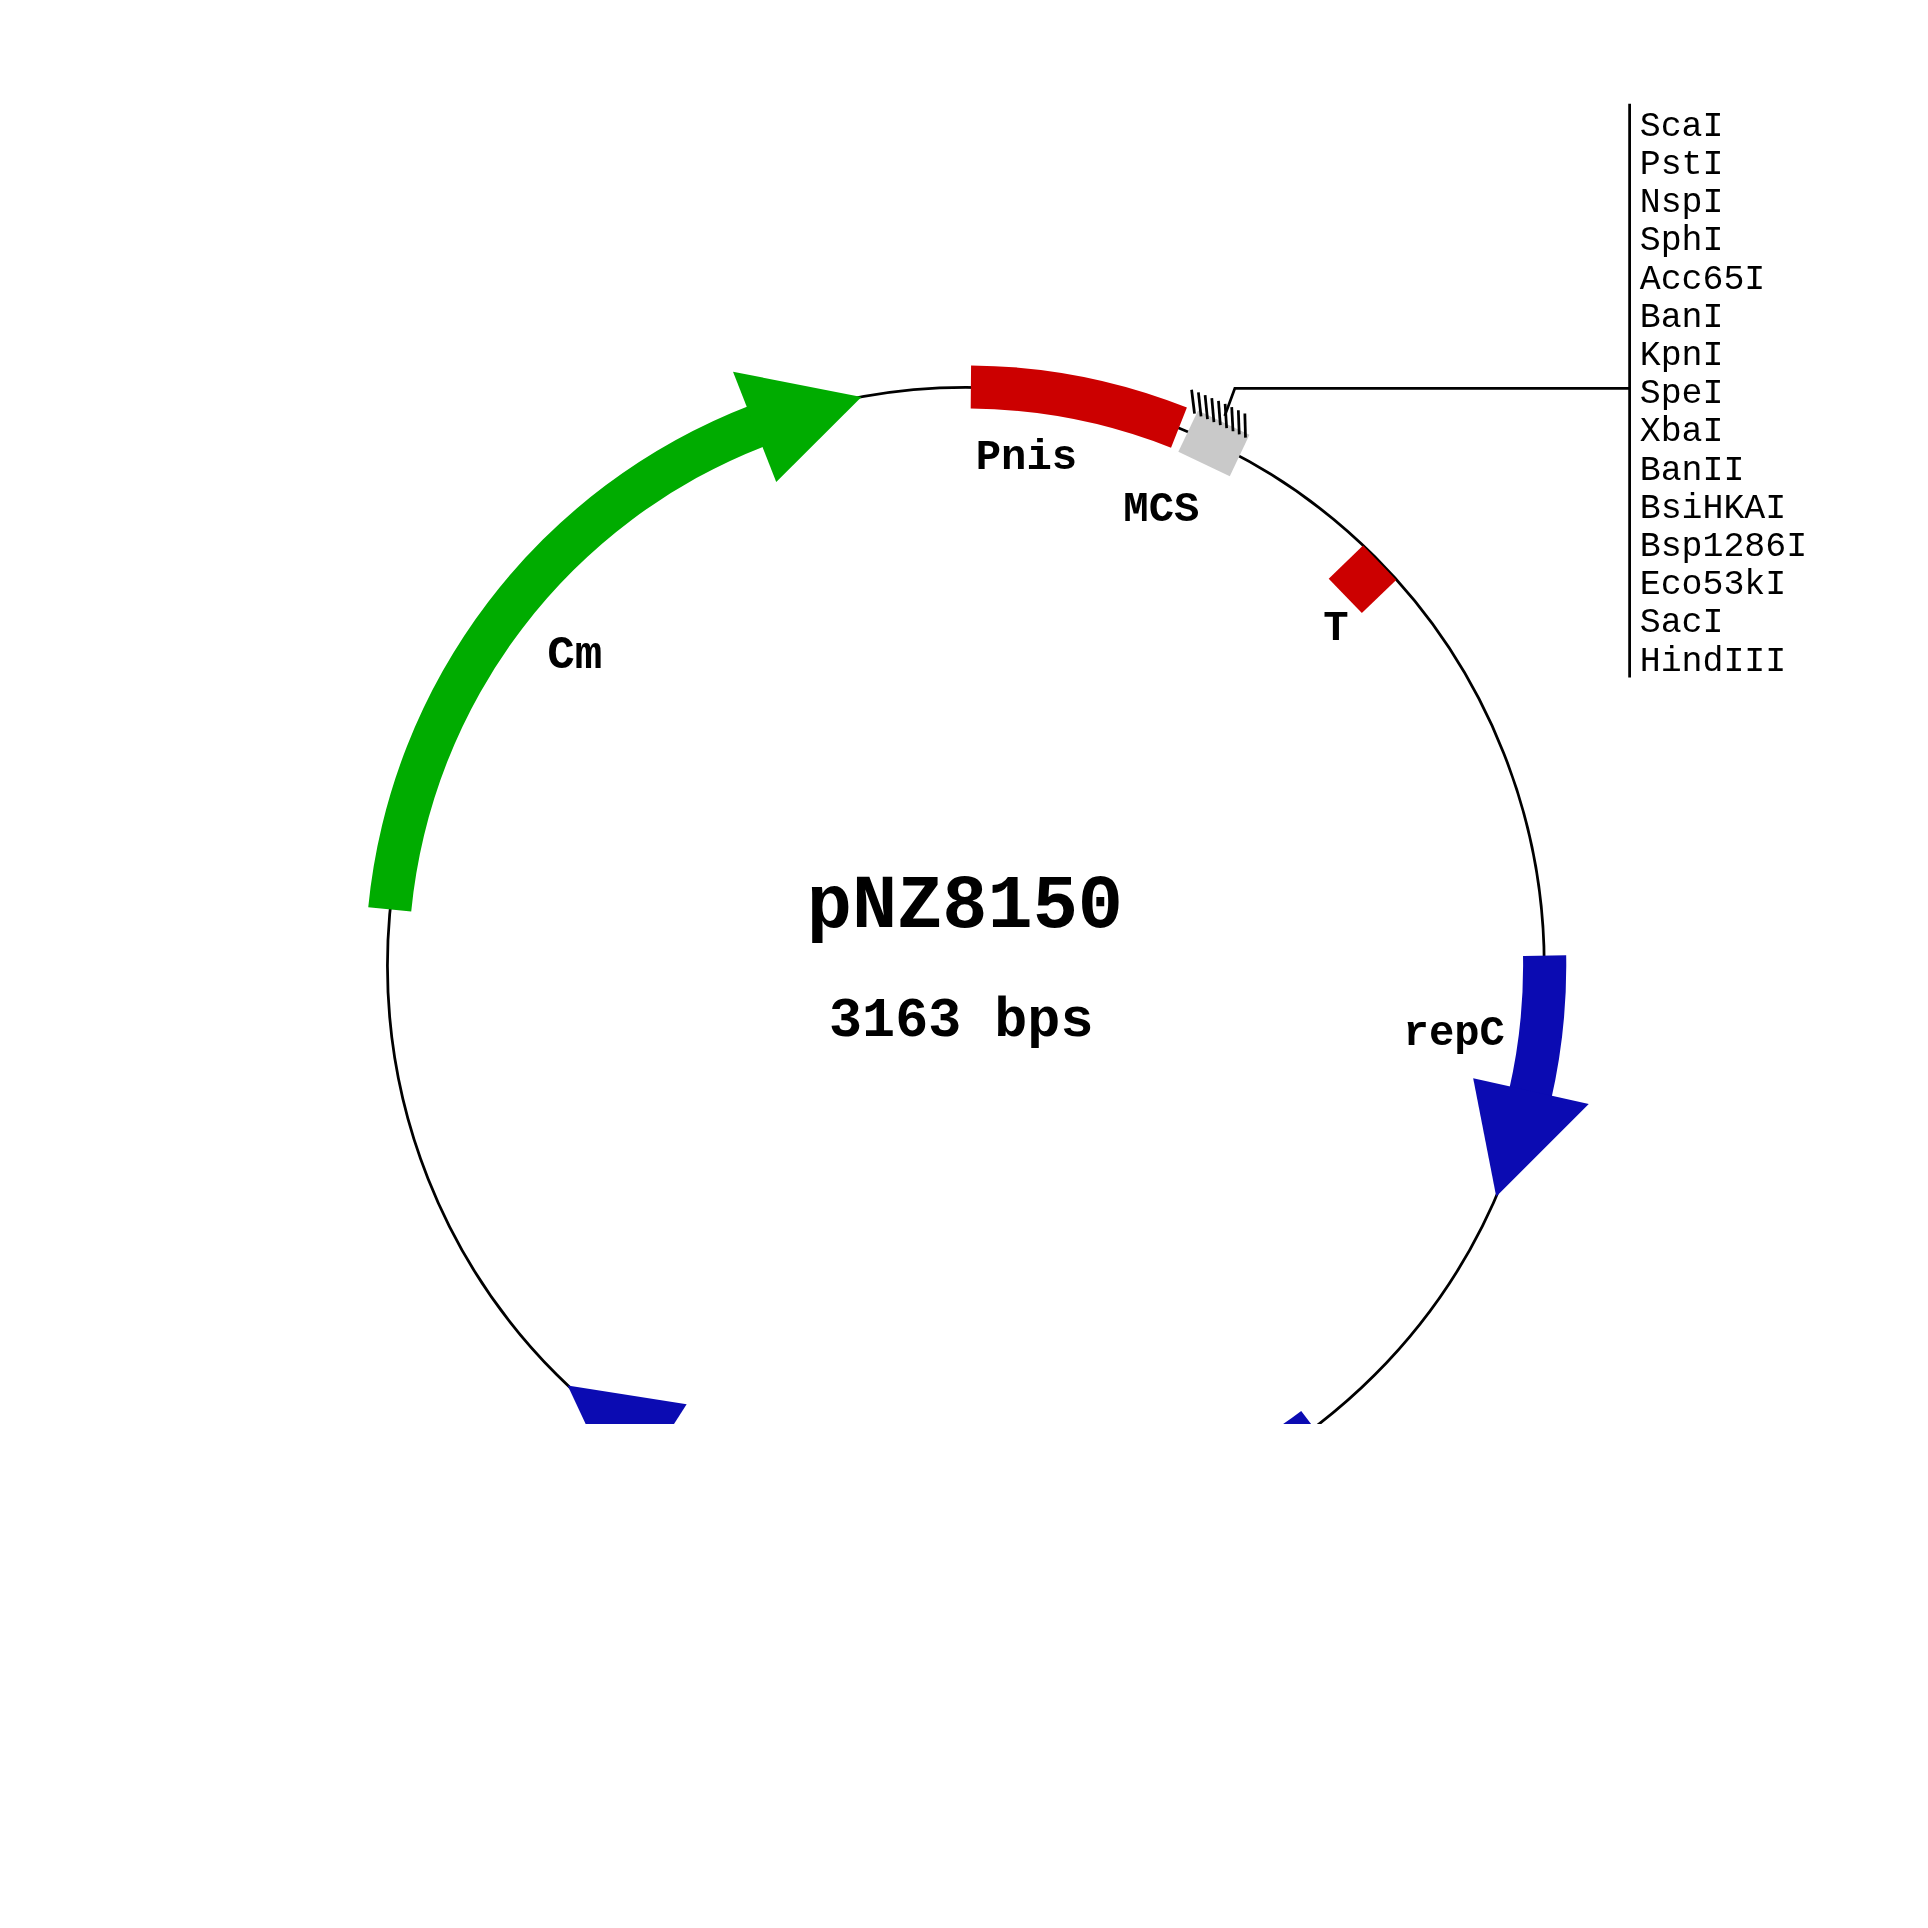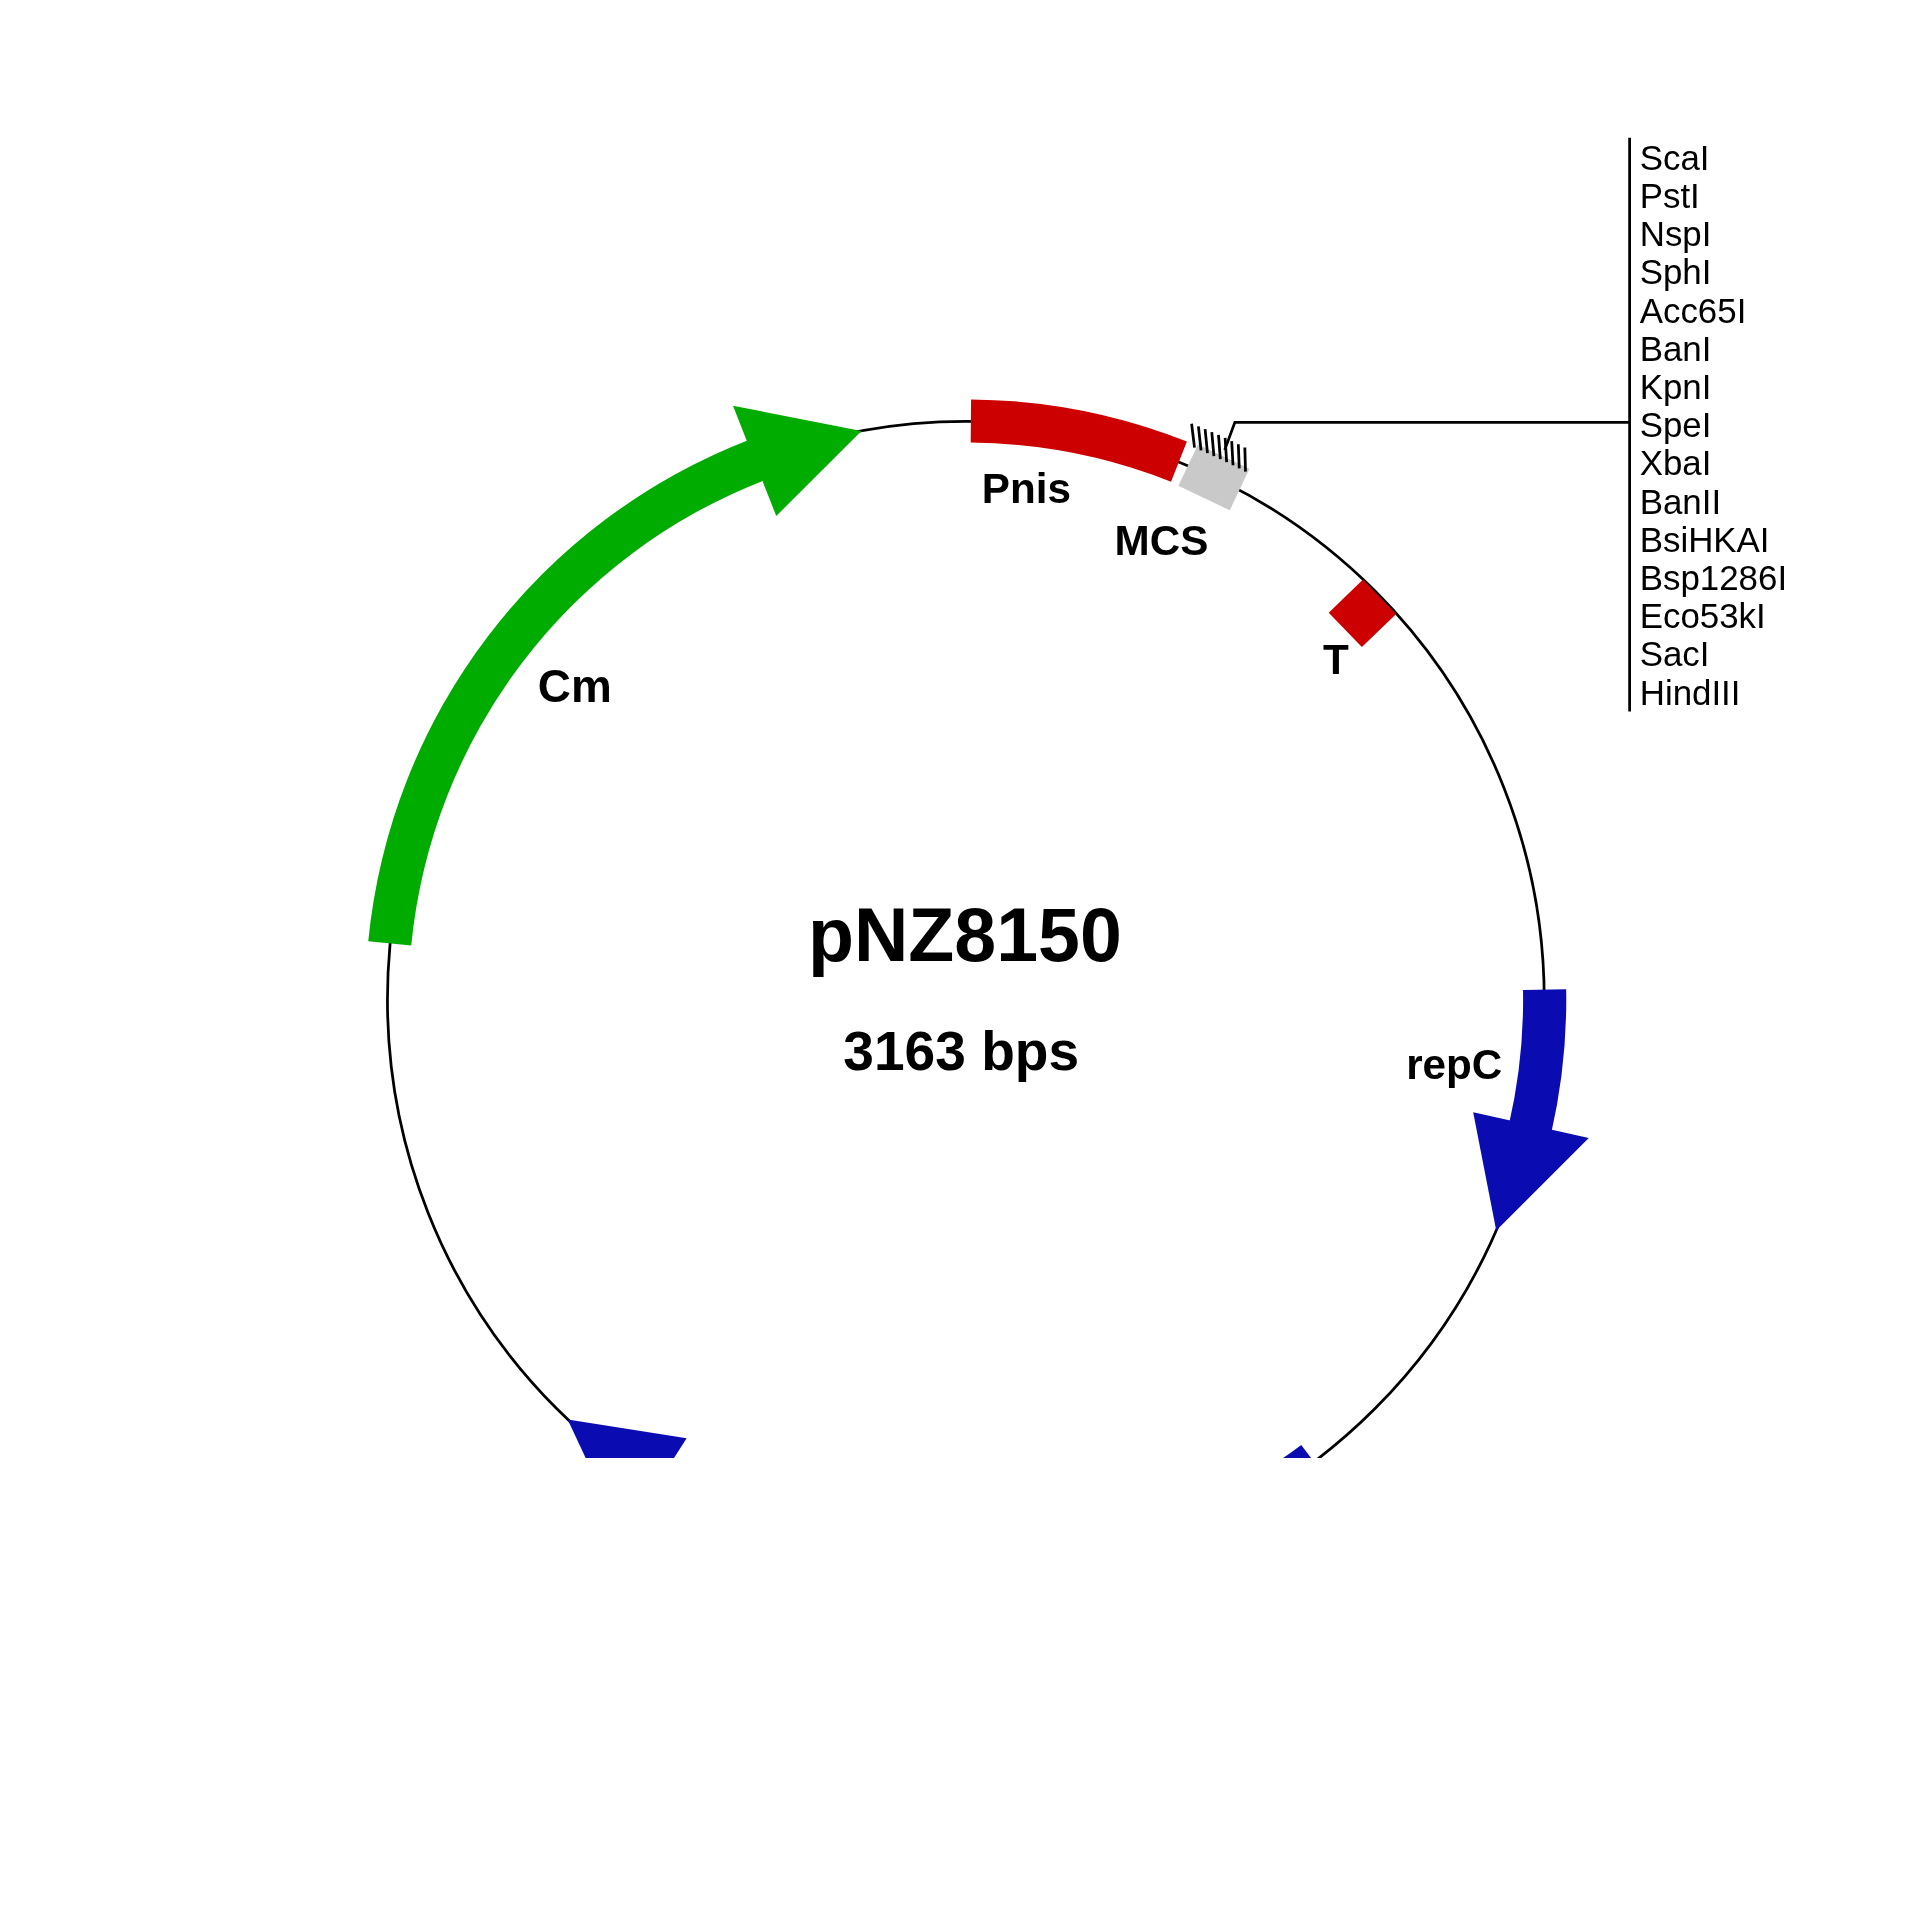--- a/index.html
+++ b/index.html
@@ -1,18 +1,18 @@
 <!DOCTYPE html>
 <html style="font-size:14.7px"><head>
 <meta charset="utf-8">
 <title>pNZ8150</title>
 <style>
   html,body{margin:0;padding:0;background:#ffffff;}
   .stage{width:1928px;height:1424px;position:relative;background:#ffffff;
-         font-family:Liberation Sans, sans-serif;margin-top:34px;}
+         font-family:Liberation Mono, monospace;}
   svg{display:block;}
   text{fill:#000000;}
   .feature-label{font-weight:bold;font-size:46px;}
   .feature-label.big{font-size:50px;}
   .plasmid-title{font-weight:bold;font-size:82px;}
   .plasmid-size{font-weight:bold;font-size:60px;}
   .enzyme-label{font-size:38px;font-weight:normal;}
 </style>
 </head>
 <body>

